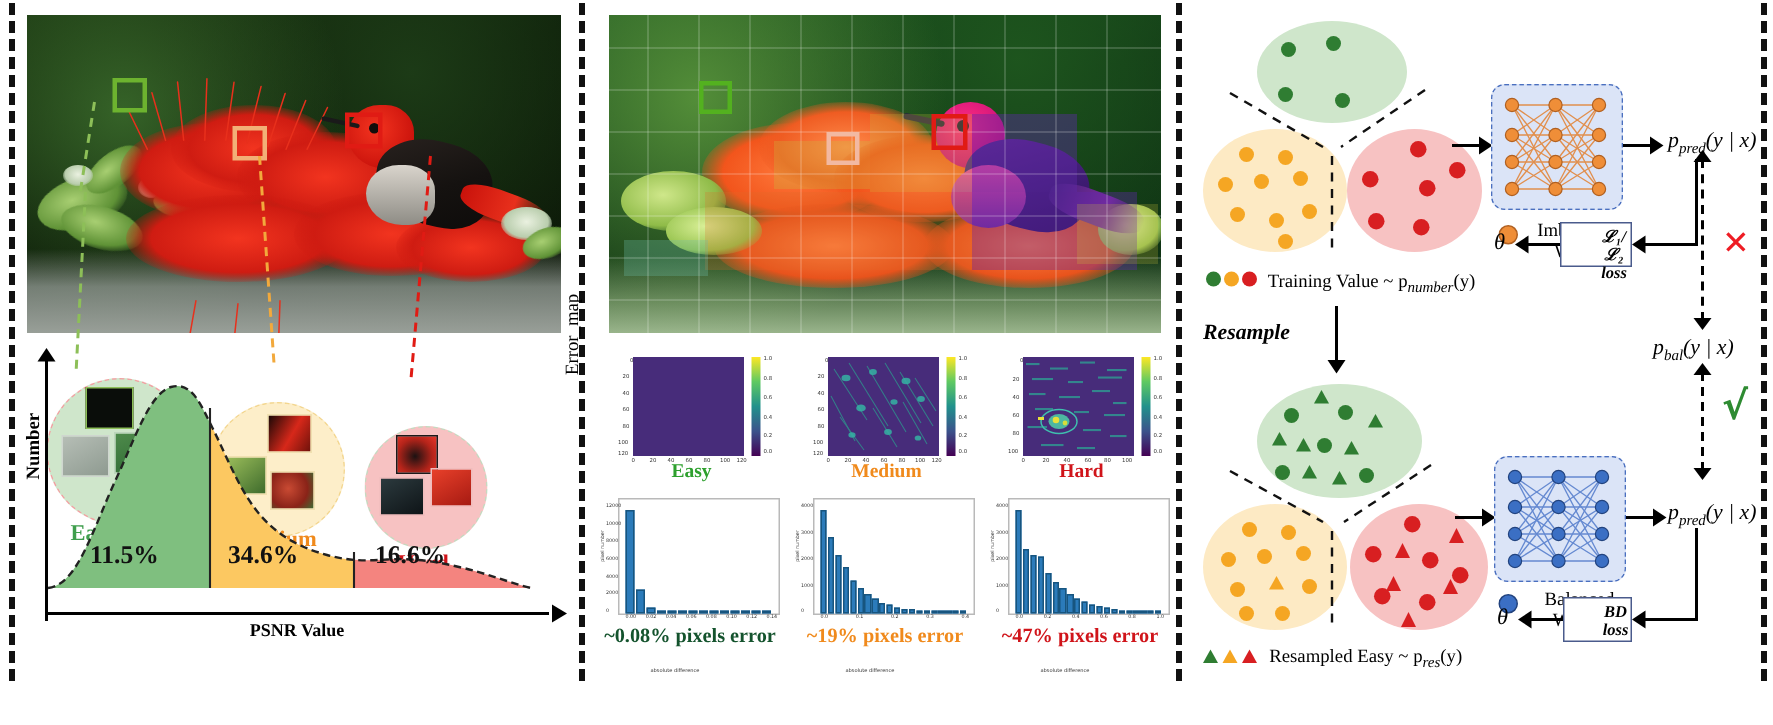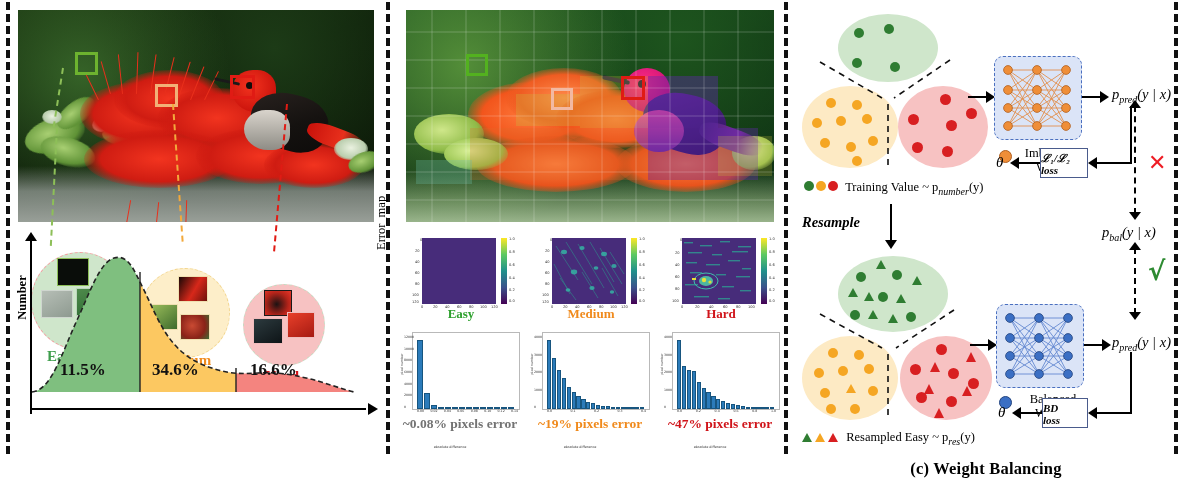--- a/index.html
+++ b/index.html
@@ -74,22 +74,22 @@
   .histcap{position:absolute;top:84px;width:128px;text-align:center;font-weight:bold;font-size:13.5px;}
 
   
   .cluster{position:absolute;border-radius:50%;}
   .dot{position:absolute;border-radius:50%;}
   .tri{position:absolute;width:0;height:0;border-left:5px solid transparent;border-right:5px solid transparent;}
   .nnbox{position:absolute;border:1.4px dashed #4a6fbf;background:#dbe4f7;border-radius:9px;}
   .node{position:absolute;border-radius:50%;box-sizing:border-box;}
   .mathlab{position:absolute;font-family:"Liberation Serif",serif;font-style:italic;font-size:14.5px;color:#000;white-space:nowrap;}
   .sub{font-size:10px;vertical-align:sub;font-style:italic;}
-  .lossbox{position:absolute;border:1.4px solid #4a5b8c;background:#fff;text-align:left;
-           font-weight:bold;font-style:italic;font-size:11px;line-height:12px;padding-top:3px;box-sizing:border-box;}
+  .lossbox{position:absolute;border:1.4px solid #4a5b8c;background:#fff;text-align:center;
+           font-weight:bold;font-style:italic;font-size:11px;line-height:12px;padding-top:3px;box-sizing:border-box;padding-left:24px;}
   .arrowline{position:absolute;background:#000;}
   .arrowhead{position:absolute;width:0;height:0;}
   .dashv{position:absolute;border-left:2.2px dashed #000;}
   .legendtext{position:absolute;font-size:12.5px;font-family:"Liberation Serif",serif;white-space:nowrap;}
   .markX{position:absolute;color:#ee1c24;font-weight:bold;font-size:22px;font-family:"DejaVu Sans",sans-serif;}
   .markV{position:absolute;color:#2e8b32;font-weight:bold;font-size:26px;font-family:"DejaVu Sans",sans-serif;}
   .resample{position:absolute;font-weight:bold;font-style:italic;font-size:14.5px;}
   .wlabel{position:absolute;font-size:12.5px;text-align:center;line-height:14px;}
 </style>
 </head>
@@ -197,20 +197,21 @@
         <path d="M14,160 C34,158 44,120 60,86 C72,60 82,30 96,26 C110,22 116,38 124,54 C134,74 142,96 156,112 C170,128 186,134 200,138 C214,142 226,142 240,141 C256,140 272,142 288,146 C306,150 320,156 336,160 L336,160 L14,160 Z" fill="#f4847f" clip-path="url(#clipHard)" stroke="none"></path>
         <path d="M14,160 C34,158 44,120 60,86 C72,60 82,30 96,26 C110,22 116,38 124,54 C134,74 142,96 156,112 C170,128 186,134 200,138 C214,142 226,142 240,141 C256,140 272,142 288,146 C306,150 320,156 336,160" fill="none" stroke="#222" stroke-width="1.6" stroke-dasharray="5,3"></path>
         <line x1="122" y1="40" x2="122" y2="160" stroke="#222" stroke-width="1.4"></line>
         <line x1="218" y1="136" x2="218" y2="160" stroke="#222" stroke-width="1.4"></line>
       </svg>
       <div class="axis-y"></div>
       <div class="arrow-y"></div>
       <div class="axis-x"></div>
       <div class="arrow-x"></div>
       <div id="ylab">Number</div>
+      <div id="xlab">PSNR Value</div>
       <div class="pct" style="left:42px;top:128px;">11.5%</div>
       <div class="pct" style="left:134px;top:128px;">34.6%</div>
       <div class="pct" style="left:232px;top:128px;">16.6%</div>
     </div>
 
   </div>
 
   <div class="panel" id="panel-b">
 
     <div id="gridphoto">
@@ -440,21 +441,21 @@
             <div style="position: absolute; bottom: -4px; font-size: 3.2px; color: rgb(51, 51, 51); font-family: &quot;DejaVu Sans&quot;, sans-serif; left: 17.4286px;">0.02</div>
             <div style="position: absolute; bottom: -4px; font-size: 3.2px; color: rgb(51, 51, 51); font-family: &quot;DejaVu Sans&quot;, sans-serif; left: 30.8571px;">0.04</div>
             <div style="position: absolute; bottom: -4px; font-size: 3.2px; color: rgb(51, 51, 51); font-family: &quot;DejaVu Sans&quot;, sans-serif; left: 44.2857px;">0.06</div>
             <div style="position: absolute; bottom: -4px; font-size: 3.2px; color: rgb(51, 51, 51); font-family: &quot;DejaVu Sans&quot;, sans-serif; left: 57.7143px;">0.08</div>
             <div style="position: absolute; bottom: -4px; font-size: 3.2px; color: rgb(51, 51, 51); font-family: &quot;DejaVu Sans&quot;, sans-serif; left: 71.1429px;">0.10</div>
             <div style="position: absolute; bottom: -4px; font-size: 3.2px; color: rgb(51, 51, 51); font-family: &quot;DejaVu Sans&quot;, sans-serif; left: 84.5714px;">0.12</div>
             <div style="position: absolute; bottom: -4px; font-size: 3.2px; color: rgb(51, 51, 51); font-family: &quot;DejaVu Sans&quot;, sans-serif; left: 98px;">0.14</div>
           </div>
         <div class="hylab">pixel number</div>
         <div class="haxlab">absolute difference</div>
-        <div class="histcap" style="color:#737373;">~0.08% pixels error</div>
+        <div class="histcap" style="color:#14532d;">~0.08% pixels error</div>
       </div>
       <div class="histunit" style="left:134px;">
         <div class="histbox" id="hist1">
             <div class="hbar" style="left: 4px; width: 4.3px; height: 69px;"></div>
             <div class="hbar" style="left: 8.9px; width: 4.3px; height: 51px;"></div>
             <div class="hbar" style="left: 13.8px; width: 4.3px; height: 39px;"></div>
             <div class="hbar" style="left: 18.7px; width: 4.3px; height: 30.75px;"></div>
             <div class="hbar" style="left: 23.6px; width: 4.3px; height: 22.5px;"></div>
             <div class="hbar" style="left: 28.5px; width: 4.3px; height: 17.25px;"></div>
             <div class="hbar" style="left: 33.4px; width: 4.3px; height: 13.2px;"></div>
@@ -792,16 +793,15 @@
     <div class="arrowhead" style="left:298px;top:407px;border-top:6px solid transparent;border-bottom:6px solid transparent;border-right:9px solid #000;"></div>
 
     <div class="lossbox" style="left:252px;top:398px;width:46px;height:30px;">
       <span>BD</span><br><span>loss</span>
     </div>
 
     <div class="arrowline" style="left:230px;top:412px;width:22px;height:2.2px;"></div>
     <div class="arrowhead" style="left:222px;top:407px;border-top:6px solid transparent;border-bottom:6px solid transparent;border-right:9px solid #000;"></div>
     <div class="mathlab" style="left:208px;top:404px;font-size:15px;">θ</div>
 
-    <div class="caption">(c)  Weight Balancing</div>
   </div>
 
 </div>
 
 </body></html>

